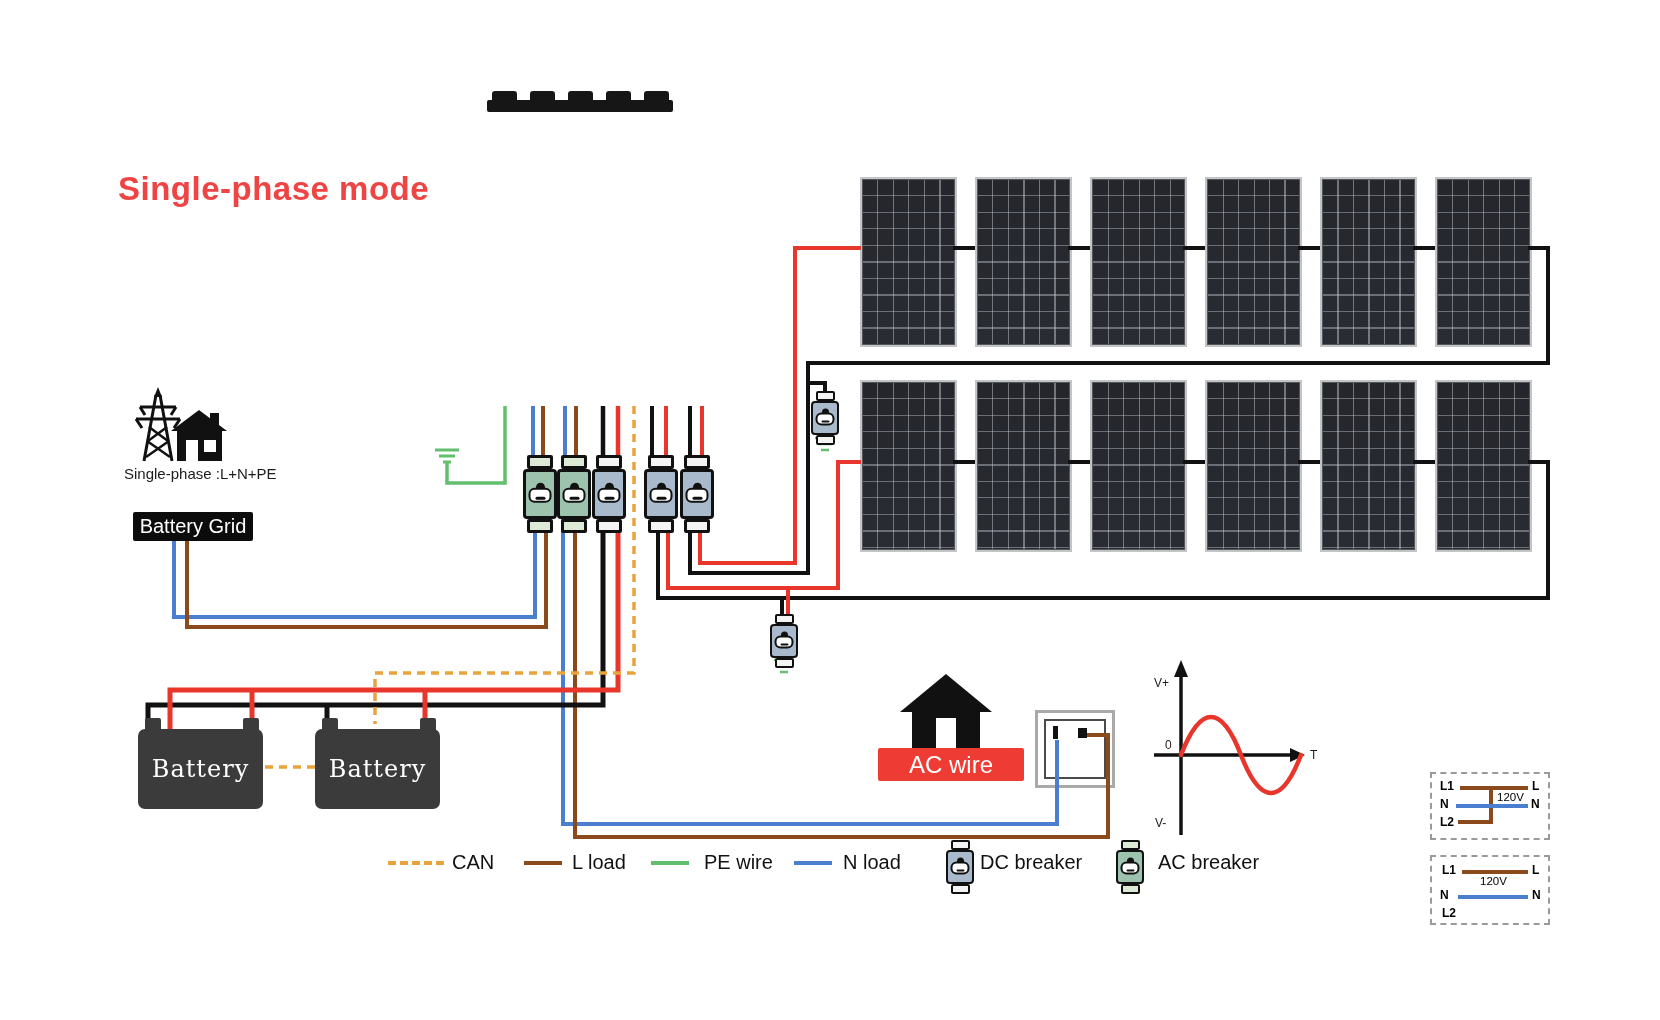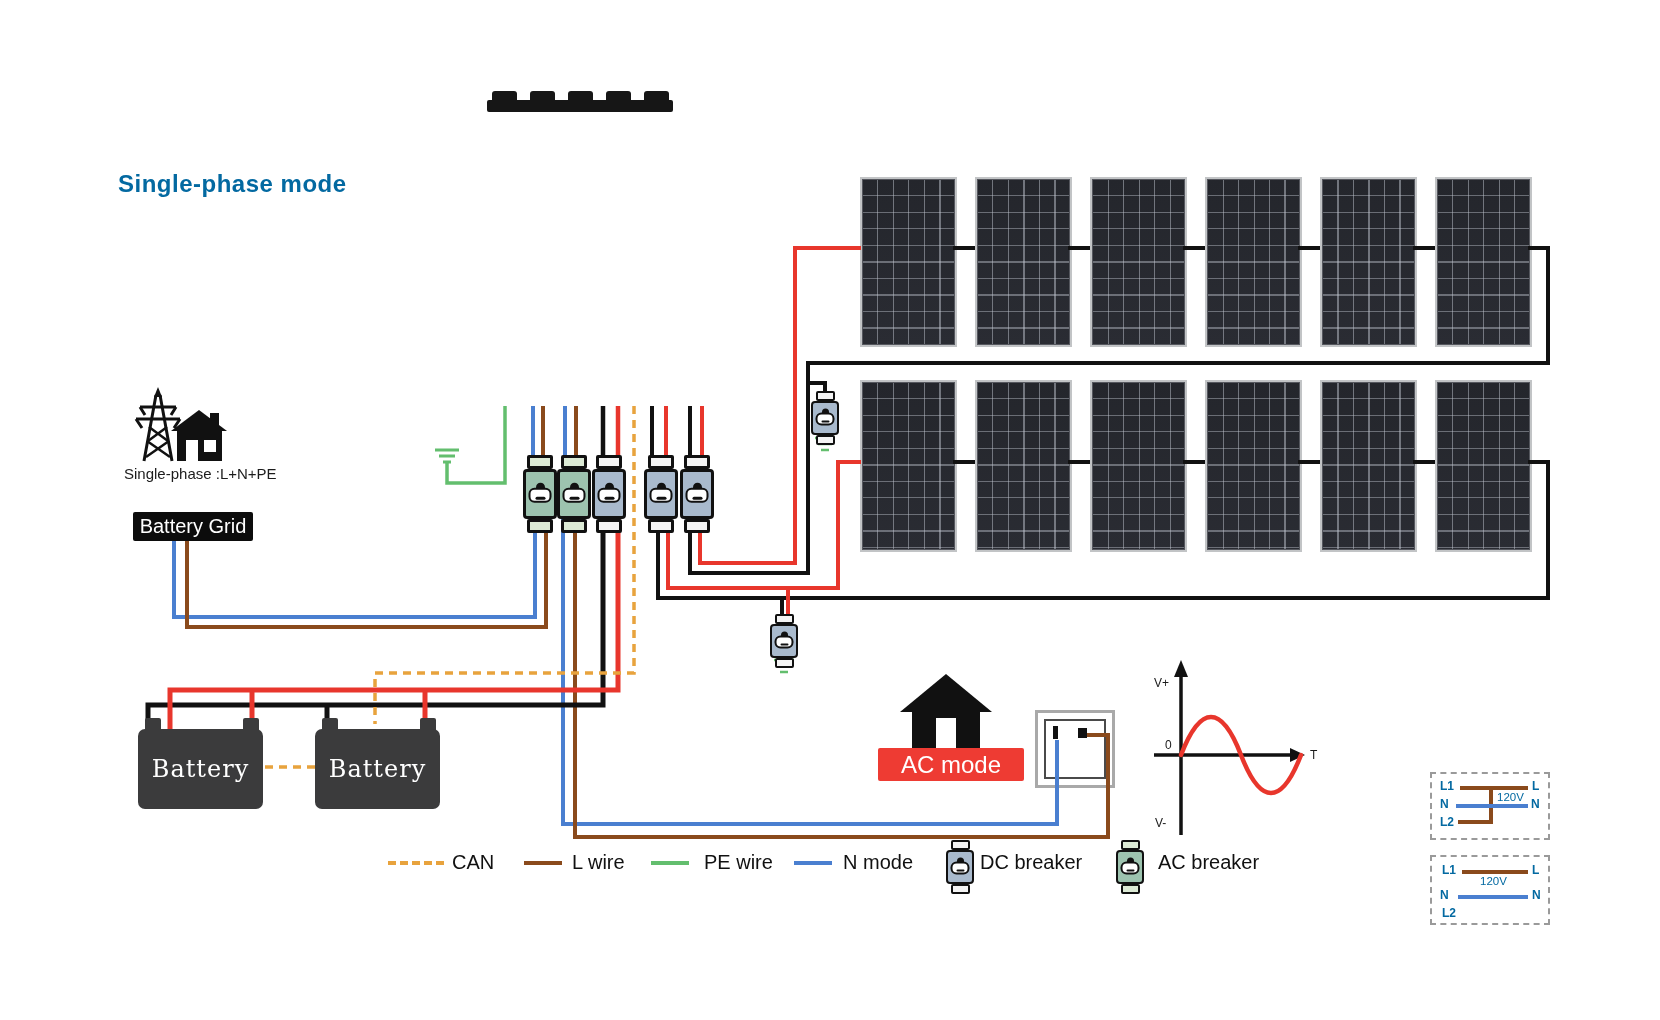--- a/index.html
+++ b/index.html
@@ -1,20 +1,20 @@
 <!DOCTYPE html>
 <html><head>
 <meta charset="utf-8">
 <style>
   html,body{margin:0;padding:0;background:#ffffff;}
   #stage{position:relative;width:1660px;height:1020px;background:#ffffff;overflow:hidden;
          font-family:"Liberation Sans",sans-serif;color:#111;}
   .abs{position:absolute;}
   
-  #title{left:118px;top:170px;font-size:24px;font-weight:bold;color:#0369a1;letter-spacing:.5px;}
+  #title{left:118px;top:170px;font-size:33px;font-weight:bold;color:#ef4444;letter-spacing:.5px;}
   
   svg.wires{left:0;top:0;z-index:5;pointer-events:none;}
   
   .panel{position:absolute;width:93px;z-index:2;background:
       repeating-linear-gradient(to right, rgba(190,195,205,.5) 0 1px, transparent 1px 15.5px),
       repeating-linear-gradient(to bottom, rgba(190,195,205,.45) 0 1px, transparent 1px 16.5px),
       linear-gradient(#24262c,#2a2c33);
       border:2px solid #c2c4c6;box-shadow:inset 0 0 0 1px #55575e;}
   
   #inv-bracket-bar{left:487px;top:100px;width:186px;height:12px;background:#161616;border-radius:2px;z-index:6;}
@@ -66,21 +66,21 @@
   #house{left:900px;top:672px;z-index:6;}
   
   #outlet{left:1035px;top:710px;width:74px;height:72px;border:3px solid #a9a9a9;background:#fff;z-index:4;}
   #outlet-inner{position:absolute;left:6px;top:6px;right:6px;bottom:6px;border:2px solid #4a4a4a;}
   #outlet-slot{position:absolute;left:15px;top:13px;width:5px;height:13px;background:#111;z-index:6;}
   #outlet-plug{position:absolute;left:40px;top:15px;width:9px;height:10px;background:#111;z-index:6;}
   
   #sine{left:1140px;top:655px;z-index:3;}
   #sine text{font-family:"Liberation Sans",sans-serif;font-size:12px;fill:#1a1a1a;}
   
-  .wbox{position:absolute;width:116px;border:2px dashed #9a9a9a;z-index:3;font-size:12px;font-weight:bold;color:#0369a1;text-align:right;}
+  .wbox{position:absolute;width:116px;border:2px dashed #9a9a9a;z-index:3;font-size:12px;font-weight:bold;color:#000000;text-align:right;}
   .wbox span{position:absolute;}
   .wline{position:absolute;height:0;}
   .wline.brown{border-top:4px solid #8a4a1c;}
   .wline.blue{border-top:4px solid #4a7fd0;}
   .wvert{position:absolute;width:4px;background:#8a4a1c;}
   .v120{font-weight:normal;font-size:11.5px;}
   
   #legend{left:0;top:840px;width:1660px;height:60px;z-index:6;}
   #legend .lbl{position:absolute;top:11px;font-size:20px;color:#111;}
   .sample{position:absolute;top:21px;}
@@ -229,21 +229,21 @@
   </div>
   <div class="battery" style="left:315px;top:729px">
     <span>Battery</span>
   </div>
 
   <svg class="abs" id="house" width="92" height="78">
     <polygon points="0,40 46,2 92,40" fill="#111"></polygon>
     <rect x="12" y="38" width="68" height="38" fill="#111"></rect>
     <rect x="36" y="46" width="20" height="30" fill="#fff"></rect>
   </svg>
-  <div class="abs" id="acload-banner">AC mode</div>
+  <div class="abs" id="acload-banner">AC wire</div>
 
   <div class="abs" id="outlet">
     <div id="outlet-inner"></div>
     <div id="outlet-slot"></div>
     <div id="outlet-plug"></div>
   </div>
 
   <svg class="abs" id="sine" width="185" height="195">
     <line x1="41" y1="14" x2="41" y2="180" stroke="#111" stroke-width="3.5"></line>
     <polygon points="34,22 41,5 48,22" fill="#111"></polygon>
@@ -276,25 +276,25 @@
     <span style="left:8px;top:31px">N</span>
     <span style="left:100px;top:31px">N</span>
     <div class="wline blue" style="left:26px;top:38px;width:70px"></div>
     <span style="left:10px;top:49px">L2</span>
   </div>
 
   <div class="abs" id="legend">
     <div class="sample" id="can-sample"></div>
     <span class="lbl" style="left:452px">CAN</span>
     <div class="sample" id="l-sample"></div>
-    <span class="lbl" style="left:572px">L wire</span>
+    <span class="lbl" style="left:572px">L load</span>
     <div class="sample" id="pe-sample"></div>
     <span class="lbl" style="left:704px">PE wire</span>
     <div class="sample" id="n-sample"></div>
-    <span class="lbl" style="left:843px">N mode</span>
+    <span class="lbl" style="left:843px">N load</span>
     <div class="breaker sm" style="left:946px;top:0px">
       <div class="tab"></div>
         <div class="body">
           <div class="switch"></div>
         </div>
         <div class="tab"></div>
     </div>
     <span class="lbl" style="left:980px">DC breaker</span>
     <div class="breaker sm ac" style="left:1116px;top:0px">
       <div class="tab"></div>

